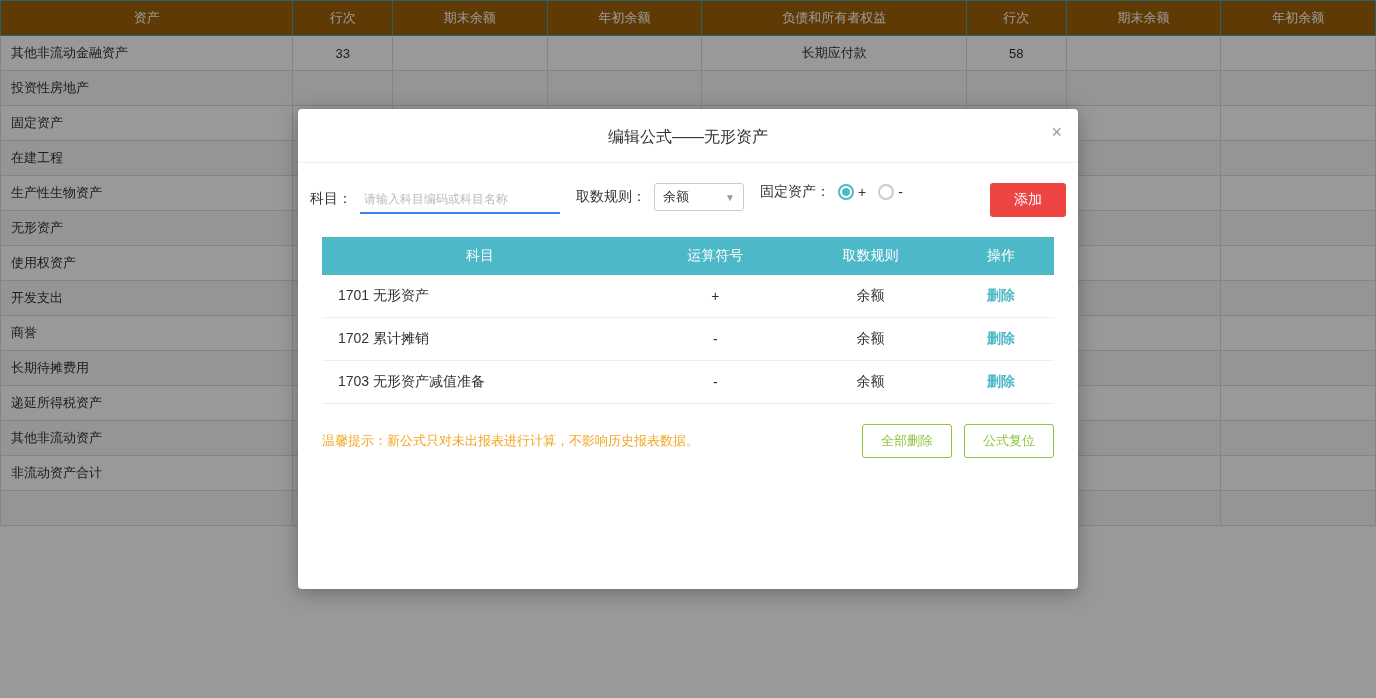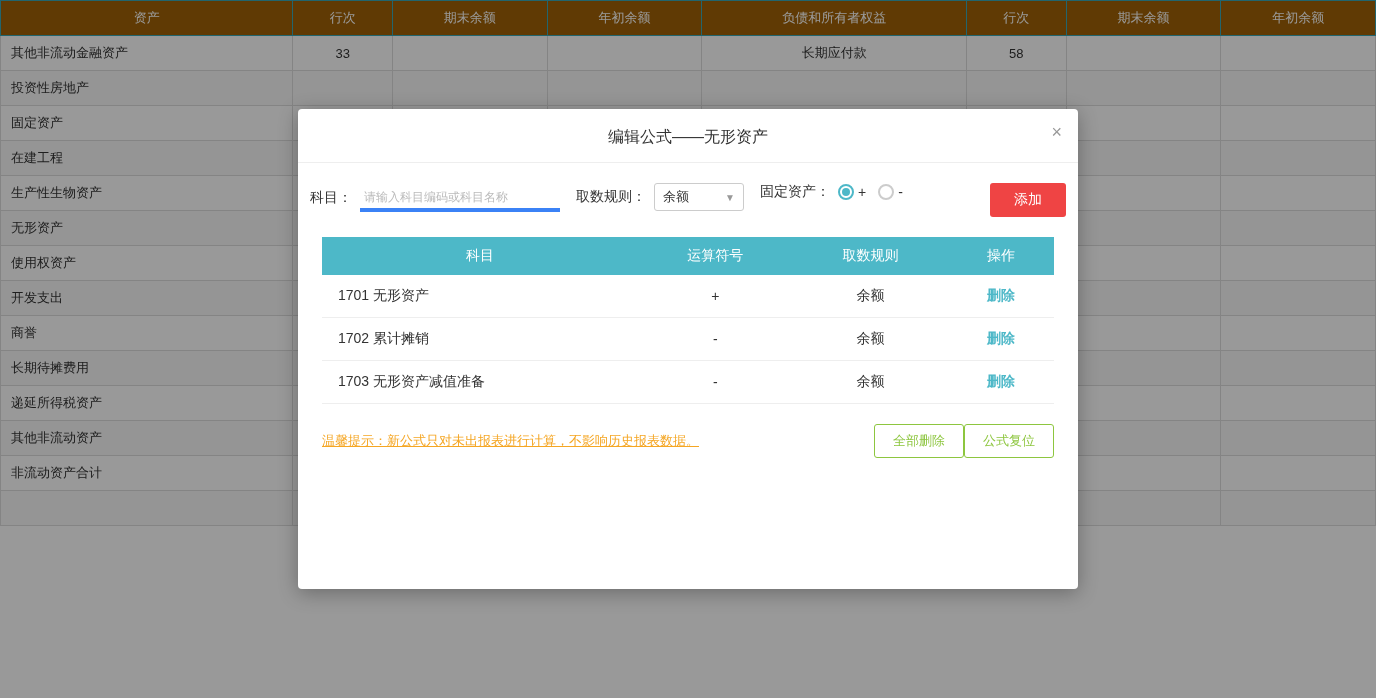--- a/index.html
+++ b/index.html
@@ -115,24 +115,24 @@
       gap: 8px;
     }
 
     .form-label {
       color: #333;
       white-space: nowrap;
     }
 
     .form-input {
       border: none;
-      border-bottom: 4px solid #3b82f6;
+      border-bottom: 2px solid #3b82f6;
       outline: none;
       padding: 4px 4px;
-      font-size: 15px;
+      font-size: 18px;
       width: 200px;
       color: #0c4a6e;
     }
 
     .form-input::placeholder {
       color: #bbb;
       font-size: 12px;
     }
 
     .form-select-wrapper {
@@ -254,25 +254,25 @@
     .modal-footer {
       padding: 20px 24px 10px;
       display: flex;
       align-items: center;
       justify-content: space-between;
     }
 
     .footer-tip {
       color: #f5a623;
       font-size: 13px;
-      text-decoration: underline;
     }
 
     .footer-buttons {
       display: flex;
+      gap: 12px;
     }
 
     .btn-outline {
       background: #fff;
       border: 1px solid #8dc63f;
       color: #8dc63f;
       border-radius: 3px;
       padding: 7px 18px;
       font-size: 13px;
       cursor: pointer;

